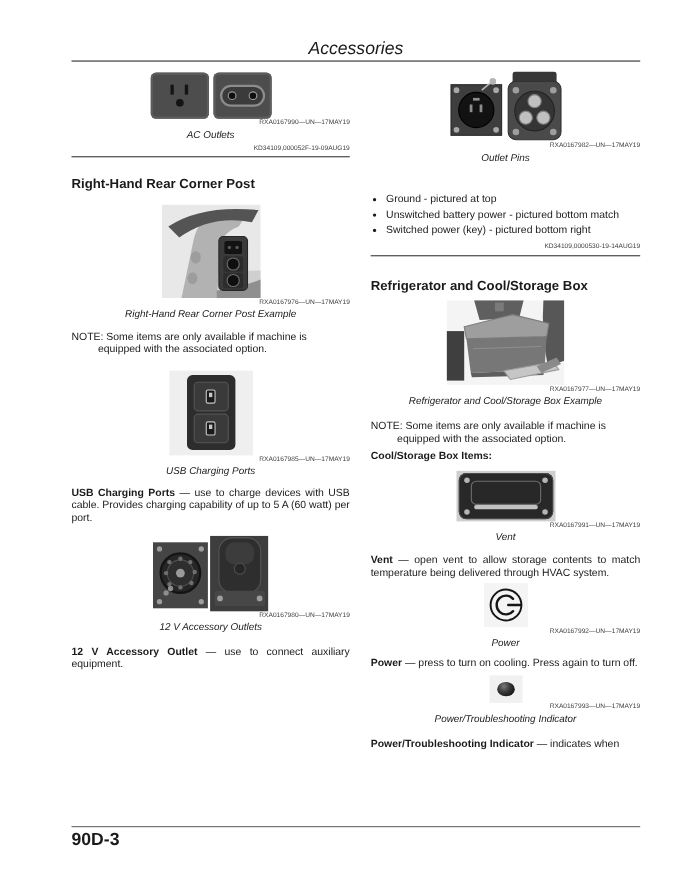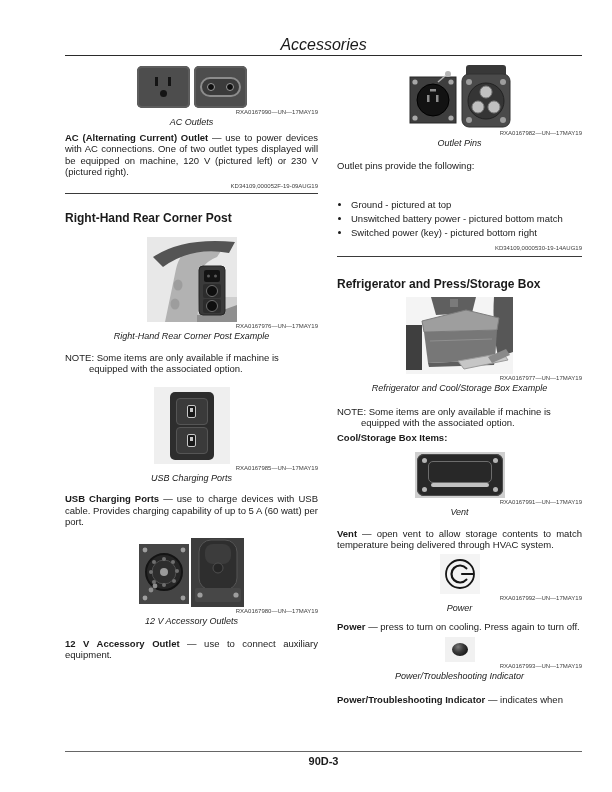--- a/index.html
+++ b/index.html
@@ -9,21 +9,21 @@
     background:#ffffff; overflow:hidden;
     font-family:"Liberation Sans", sans-serif; color:#1a1a1a;
   }
   
   .running-head {
     position:absolute; left:65px; top:36px; width:517px;
     text-align:center; font-style:italic; font-size:16px;
   }
   .head-rule { position:absolute; left:65px; top:55px; width:517px; border-top:1.4px solid #2b2b2b; }
   .foot-rule { position:absolute; left:65px; top:751px; width:517px; border-top:1px solid #666; }
-  .page-num  { position:absolute; left:65px; top:755px; width:517px; text-align:center; font-weight:bold; font-size:11px; }
+  .page-num  { position:absolute; left:65px; top:755px; width:517px; font-weight:bold; font-size:16px; }
 
   
   .col { position:absolute; top:60px; font-size:9.5px; line-height:11.4px; }
   .col-left  { left:65px;  width:253px; }
   .col-right { left:337px; width:245px; }
 
   p.body { text-align:justify; }
   .lead { font-weight:bold; }
   .note { padding-left:24px; text-indent:-24px; }
   h2.sect { font-size:12px; line-height:14px; font-weight:bold; }
@@ -94,21 +94,20 @@
           <div class="eu-recess">
             <div class="eu-pin l"></div>
             <div class="eu-pin r"></div>
           </div>
         </div>
       </div>
       <div class="figcode">RXA0167990—UN—17MAY19</div>
       <figcaption class="figcap">AC Outlets</figcaption>
     </figure>
 
-    <p class="body" style="margin-top:5px"><span class="lead">AC (Alternating Current) Outlet</span><span> — use to power devices with AC connections. One of two outlet types displayed will be equipped on machine, 120 V (pictured left) or 230 V (pictured right).</span></p>
 
     <div class="doc-code" style="margin-top:5px">KD34109,000052F-19-09AUG19</div>
     <hr class="sect-rule" style="margin-top:3px">
 
     <h2 class="sect" style="margin-top:17px">Right-Hand Rear Corner Post</h2>
 
     <figure class="fig" style="margin-top:12px">
       <div class="imgrow">
         <svg width="90" height="85">
           <rect width="90" height="85" fill="#e8e8e8"></rect>
@@ -216,32 +215,31 @@
           <circle cx="78" cy="36" r="18" fill="#353535" stroke="#222"></circle>
           <circle cx="78" cy="27" r="6" fill="#c0c0c0" stroke="#7d7d7d"></circle>
           <circle cx="70" cy="42" r="6" fill="#c0c0c0" stroke="#7d7d7d"></circle>
           <circle cx="86" cy="42" r="6" fill="#c0c0c0" stroke="#7d7d7d"></circle>
         </svg>
       </div>
       <div class="figcode">RXA0167982—UN—17MAY19</div>
       <figcaption class="figcap">Outlet Pins</figcaption>
     </figure>
 
-    <p class="body" style="margin-top:12px">Outlet pins provide the following:</p>
 
     <ul style="margin-top:28px; padding-left:14px">
       <li style="margin-bottom:2.5px">Ground - pictured at top</li>
       <li style="margin-bottom:2.5px">Unswitched battery power - pictured bottom match</li>
       <li>Switched power (key) - pictured bottom right</li>
     </ul>
 
     <div class="doc-code" style="margin-top:6px">KD34109,0000530-19-14AUG19</div>
     <hr class="sect-rule" style="margin-top:4px">
 
-    <h2 class="sect" style="margin-top:20px">Refrigerator and Press/Storage Box</h2>
+    <h2 class="sect" style="margin-top:20px">Refrigerator and Cool/Storage Box</h2>
 
     <figure class="fig" style="margin-top:6px">
       <div class="imgrow">
         <svg width="107" height="77">
           <rect width="107" height="77" fill="#f4f4f4"></rect>
           <path d="M25,0 L70,0 L66,16 L30,18 Z" fill="#5f5f5f"></path>
           <path d="M88,0 L107,0 L107,55 L92,60 Q86,30 88,0 Z" fill="#575757"></path>
           <rect x="0" y="28" width="16" height="45" fill="#3f3f3f"></rect>
           <path d="M16,24 L60,13 L93,21 L91,33 L18,35 Z" fill="#9e9e9e" stroke="#7d7d7d"></path>
           <path d="M18,35 L91,33 L89,63 L22,66 Z" fill="#777777"></path>

